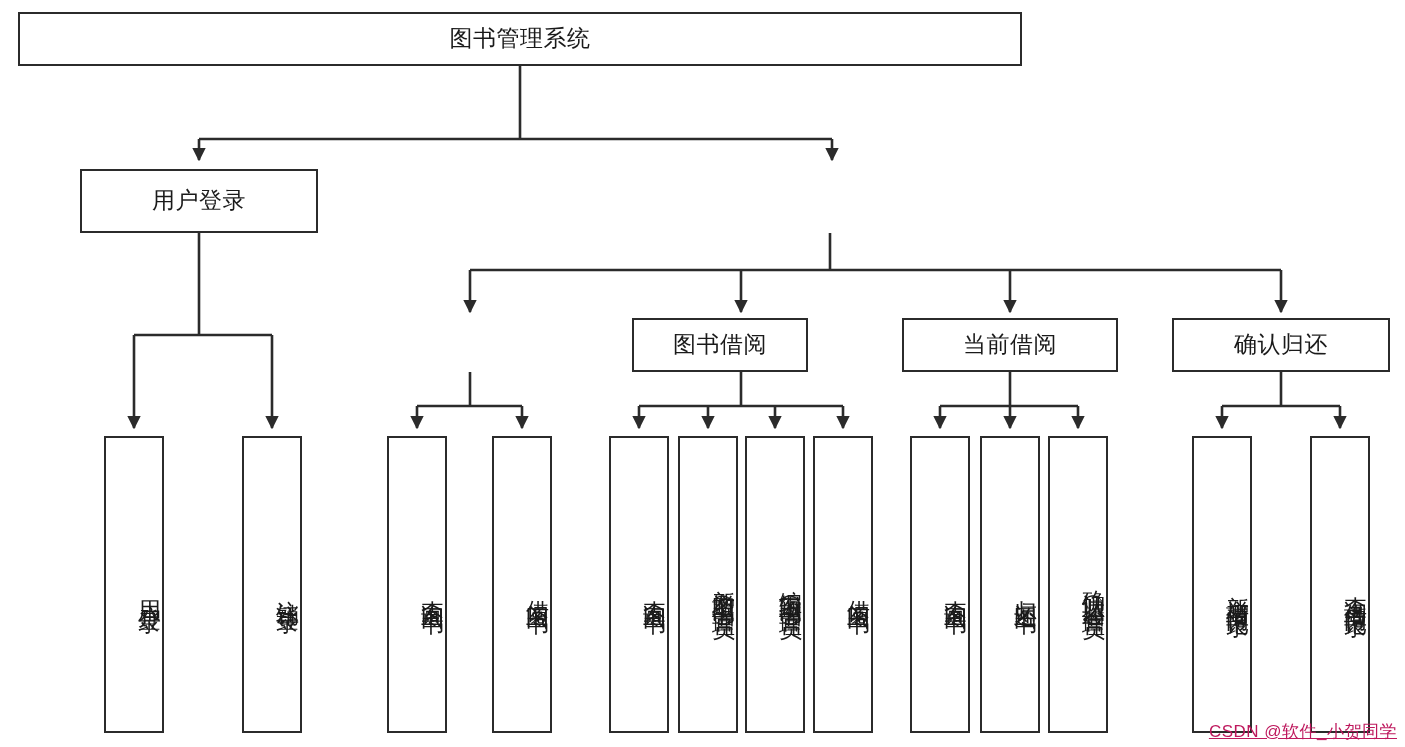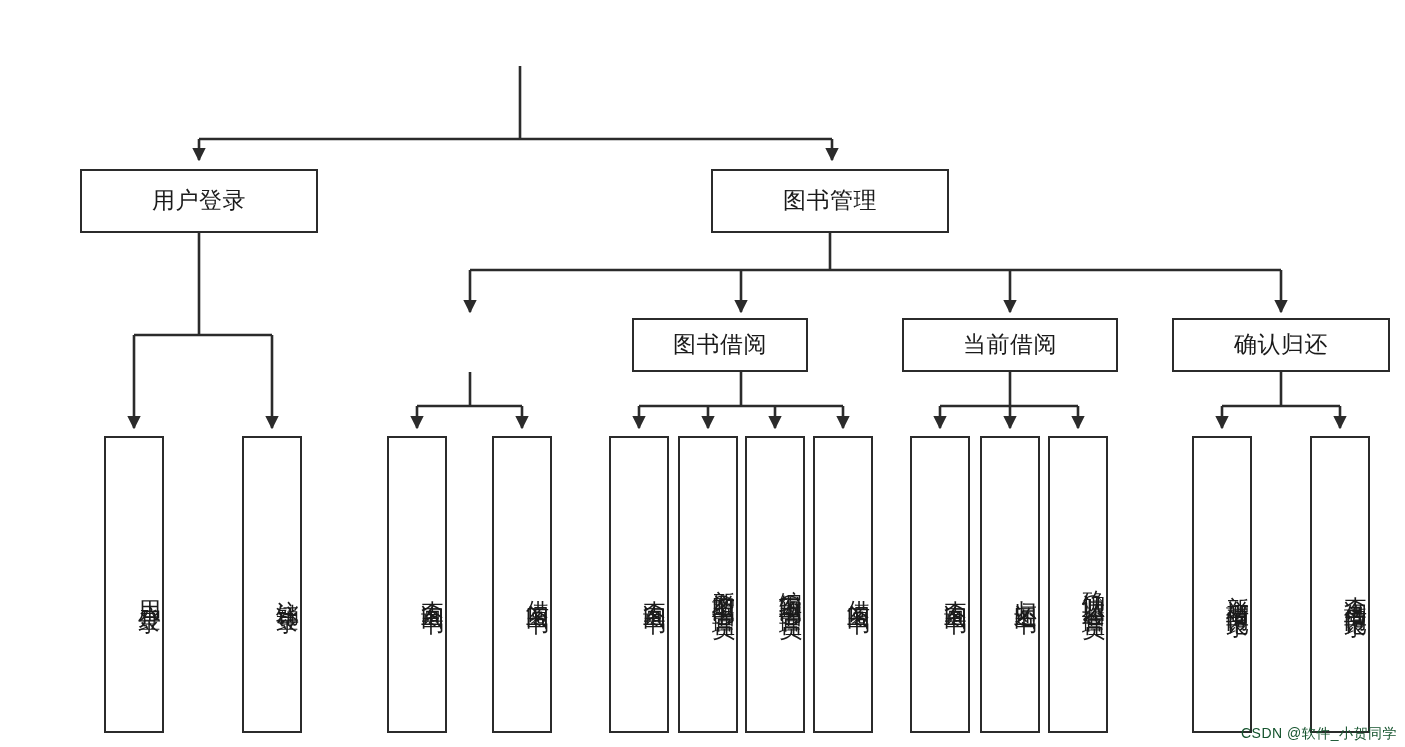--- a/index.html
+++ b/index.html
@@ -52,24 +52,25 @@
   .node.vert > .vlabel {
     writing-mode: vertical-rl;
     text-orientation: upright;
     white-space: nowrap;
     letter-spacing: 4px;
   }
   .watermark {
     position: absolute;
     right: 8px;
     bottom: 4px;
-    font-size: 14px;
-    color: #14532d;
+    font-size: 17px;
+    color: #be185d;
     white-space: nowrap;
     letter-spacing: 0.5px;
+    text-decoration: underline;
   }
 </style>
 </head>
 <body>
 
 <div id="canvas">
 
   <svg id="wires" viewBox="0 0 1405 747">
     <defs>
       <marker id="arrow" viewBox="0 0 10 10" refX="9" refY="5" markerWidth="5.2" markerHeight="5.2" orient="auto-start-reverse">
@@ -113,26 +114,26 @@
       <path d="M 1010 406 L 1010 428" marker-end="url(#arrow)"></path>
       <path d="M 1078 406 L 1078 428" marker-end="url(#arrow)"></path>
 
       <path d="M 1281 372 L 1281 406"></path>
       <path d="M 1222 406 L 1340 406"></path>
       <path d="M 1222 406 L 1222 428" marker-end="url(#arrow)"></path>
       <path d="M 1340 406 L 1340 428" marker-end="url(#arrow)"></path>
     </g>
   </svg>
 
+  <div class="node horiz" style="left:18px; top:12px; width:1004px; height:54px;">
+    <span>图书管理系统</span>
+  </div>
 
   <div class="node horiz" style="left:80px; top:169px; width:238px; height:64px;">
     <span>用户登录</span>
-  </div>
-  <div class="node horiz" style="left:711px; top:169px; width:238px; height:64px;">
-    <span>图书管理</span>
   </div>
 
   <div class="node horiz" style="left:632px; top:318px; width:176px; height:54px;">
     <span>图书借阅</span>
   </div>
   <div class="node horiz" style="left:902px; top:318px; width:216px; height:54px;">
     <span>当前借阅</span>
   </div>
   <div class="node horiz" style="left:1172px; top:318px; width:218px; height:54px;">
     <span>确认归还</span>

